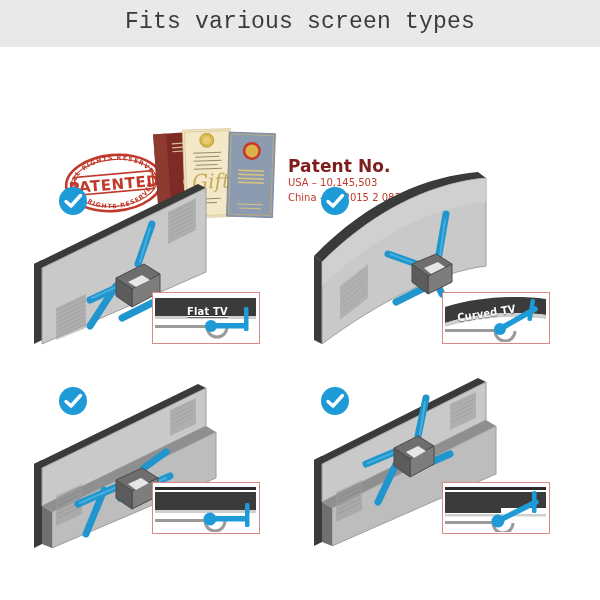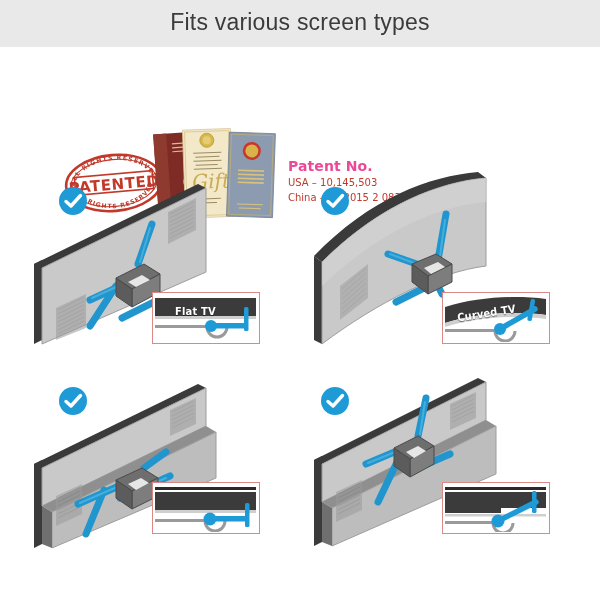--- a/index.html
+++ b/index.html
@@ -11,37 +11,37 @@
   .page{position:relative;width:600px;height:600px;background:#fff;}
 
   
   .banner{
     position:absolute;left:0;top:0;width:600px;height:47px;
     background:#e9e9e9;
   }
   .banner-title{
     position:absolute;left:0;top:9px;width:600px;text-align:center;
     font-size:23px;color:#3b3b3b;letter-spacing:.2px;font-weight:400;
-    font-family:Liberation Sans, sans-serif;
+    font-family:Liberation Mono, monospace;
   }
 
   
   .patent-zone{position:absolute;left:0;top:60px;width:600px;height:105px;}
 
   .stamp{
     position:absolute;left:62px;top:92px;width:104px;height:62px;
   }
   .stamp svg{display:block;}
 
   .certs{position:absolute;left:150px;top:66px;width:132px;height:95px;}
   .certs svg{display:block;}
 
   .patent-text{position:absolute;left:288px;top:98px;width:230px;}
   .patent-title{
-    font-size:14px;font-weight:bold;color:#ec4899;letter-spacing:.1px;
+    font-size:17px;font-weight:bold;color:#7f1d1d;letter-spacing:.1px;
     font-family:"DejaVu Sans",sans-serif;line-height:17px;
   }
   .patent-line{
     font-size:10px;color:#c0392b;line-height:15px;
     font-family:"DejaVu Sans",sans-serif;
   }
 
   
   .grid{position:absolute;left:0;top:168px;width:600px;height:400px;}
   .cell{position:absolute;width:280px;height:198px;}
@@ -64,21 +64,21 @@
   .cell.c1 .inset{left:142px;top:124px;}
   .cell.c2 .inset{left:132px;top:114px;}
   .cell.c3 .inset{left:142px;top:114px;}
   .inset svg{position:absolute;left:0;top:0;}
   .inset-label{
     position:absolute;color:#ffffff;font-weight:bold;
     font-family:"DejaVu Sans Condensed","DejaVu Sans",sans-serif;
     font-size:11px;white-space:nowrap;letter-spacing:.2px;
     text-shadow:0 1px 1px rgba(0,0,0,.5);
   }
-  .cell.c0 .inset-label{left:22px;top:12px;}
+  .cell.c0 .inset-label{left:34px;top:12px;text-decoration:underline;}
   .cell.c1 .inset-label{left:14px;top:14px;transform:rotate(-9deg);}
 </style>
 </head>
 <body>
 
 <div class="page">
 
   <div class="banner">
     <div class="banner-title">Fits various screen types</div>
   </div>

